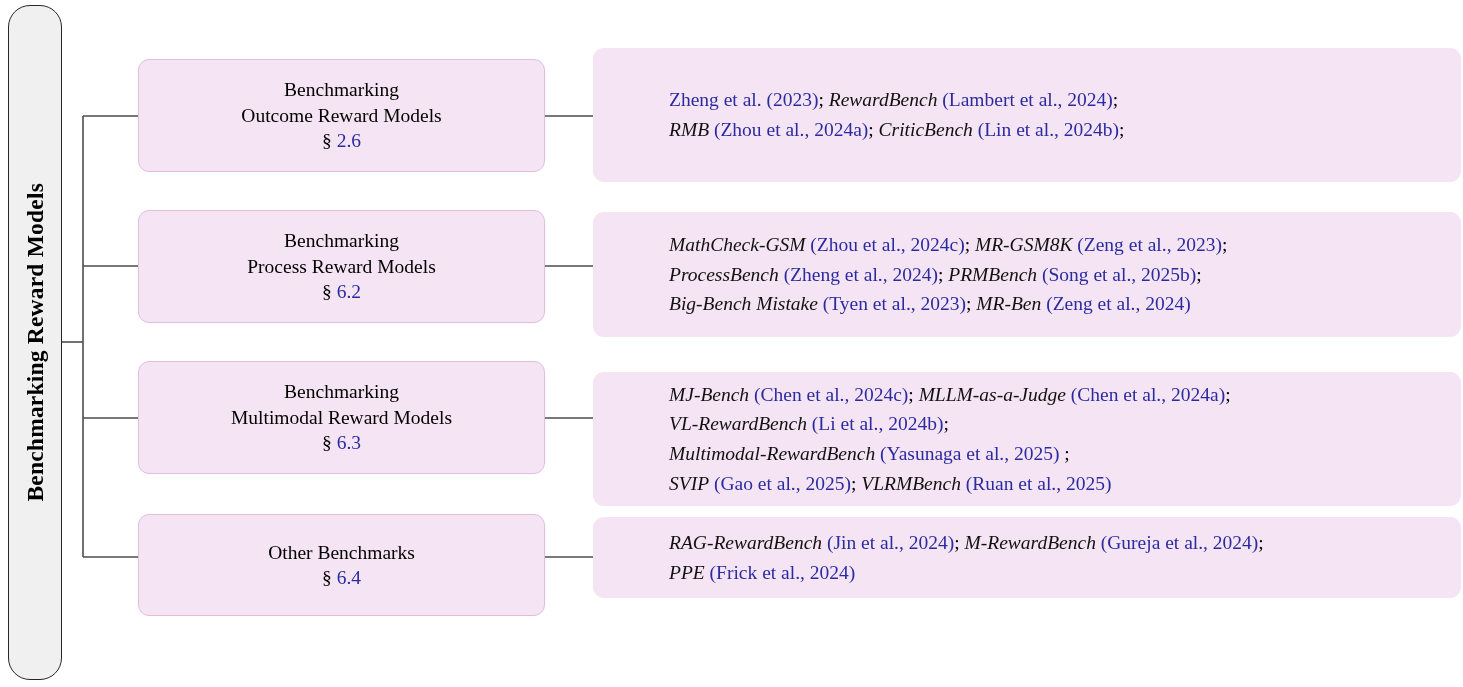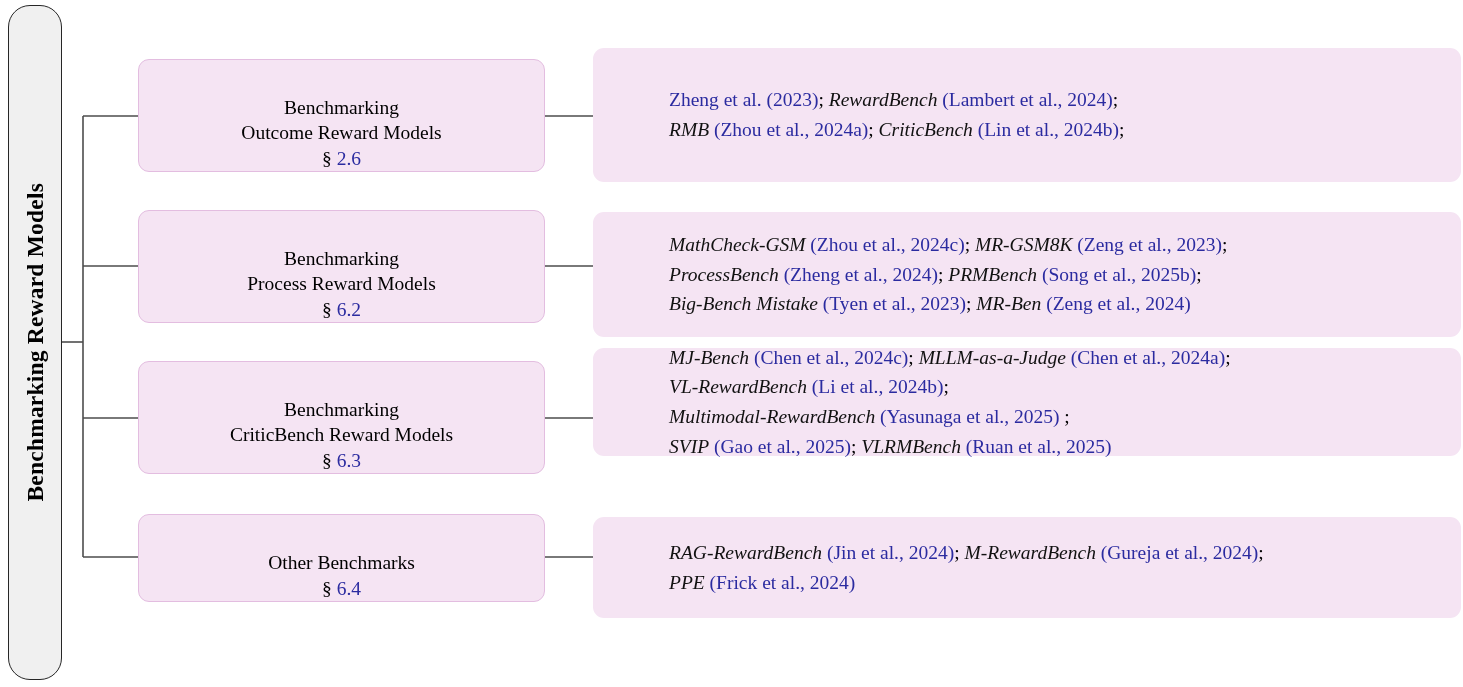--- a/index.html
+++ b/index.html
@@ -58,21 +58,21 @@
     position: absolute;
     left: 138px;
     width: 407px;
     box-sizing: border-box;
     background: #f5e4f3;
     border: 1.1px solid #e3bde0;
     border-radius: 11px;
     display: flex;
     flex-direction: column;
     align-items: center;
-    justify-content: flex-end;
+    justify-content: center;
     text-align: center;
     color: #000000;
     font-size: 19.5px;
     line-height: 1.30;
   }
   .cat-line { display: block; white-space: nowrap; }
   .sect { color: #000000; }
   .sect-num { color: #2b2ba0; }
 
   
@@ -131,42 +131,42 @@
   </div>
 
   <div class="cat-box" style="top:210px; height:113px;">
     <span class="cat-line">Benchmarking</span>
     <span class="cat-line">Process Reward Models</span>
     <span class="cat-line"><span class="sect">§</span> <span class="sect-num">6.2</span></span>
   </div>
 
   <div class="cat-box" style="top:361px; height:113px;">
     <span class="cat-line">Benchmarking</span>
-    <span class="cat-line">CriticBench Reward Models</span>
+    <span class="cat-line">Multimodal Reward Models</span>
     <span class="cat-line"><span class="sect">§</span> <span class="sect-num">6.3</span></span>
   </div>
 
-  <div class="cat-box" style="top:514px; height:88px;">
+  <div class="cat-box" style="top:514px; height:102px;">
     <span class="cat-line">Other Benchmarks</span>
     <span class="cat-line"><span class="sect">§</span> <span class="sect-num">6.4</span></span>
   </div>
 
   <div class="leaf-box" style="top:48px;  height:134px;">
       <div class="leaf-line"><span class="cite">Zheng et al. (2023)</span><span>; </span><span class="bench">RewardBench</span><span> </span><span class="cite">(Lambert et al., 2024)</span><span>;</span></div>
       <div class="leaf-line"><span class="bench">RMB</span><span> </span><span class="cite">(Zhou et al., 2024a)</span><span>; </span><span class="bench">CriticBench</span><span> </span><span class="cite">(Lin et al., 2024b)</span><span>;</span></div>
     </div>
   <div class="leaf-box" style="top:212px; height:125px;">
       <div class="leaf-line"><span class="bench">MathCheck-GSM</span><span> </span><span class="cite">(Zhou et al., 2024c)</span><span>; </span><span class="bench">MR-GSM8K</span><span> </span><span class="cite">(Zeng et al., 2023)</span><span>;</span></div>
       <div class="leaf-line"><span class="bench">ProcessBench</span><span> </span><span class="cite">(Zheng et al., 2024)</span><span>; </span><span class="bench">PRMBench</span><span> </span><span class="cite">(Song et al., 2025b)</span><span>;</span></div>
       <div class="leaf-line"><span class="bench">Big-Bench Mistake</span><span> </span><span class="cite">(Tyen et al., 2023)</span><span>; </span><span class="bench">MR-Ben</span><span> </span><span class="cite">(Zeng et al., 2024)</span></div>
     </div>
-  <div class="leaf-box" style="top:348px; height:108px;">
+  <div class="leaf-box" style="top:372px; height:134px;">
       <div class="leaf-line"><span class="bench">MJ-Bench</span><span> </span><span class="cite">(Chen et al., 2024c)</span><span>; </span><span class="bench">MLLM-as-a-Judge</span><span> </span><span class="cite">(Chen et al., 2024a)</span><span>;</span></div>
       <div class="leaf-line"><span class="bench">VL-RewardBench</span><span> </span><span class="cite">(Li et al., 2024b)</span><span>;</span></div>
       <div class="leaf-line"><span class="bench">Multimodal-RewardBench</span><span> </span><span class="cite">(Yasunaga et al., 2025)</span><span> ;</span></div>
       <div class="leaf-line"><span class="bench">SVIP</span><span> </span><span class="cite">(Gao et al., 2025)</span><span>; </span><span class="bench">VLRMBench</span><span> </span><span class="cite">(Ruan et al., 2025)</span></div>
     </div>
-  <div class="leaf-box" style="top:517px; height:101px;">
+  <div class="leaf-box" style="top:517px; height:81px;">
       <div class="leaf-line"><span class="bench">RAG-RewardBench</span><span> </span><span class="cite">(Jin et al., 2024)</span><span>; </span><span class="bench">M-RewardBench</span><span> </span><span class="cite">(Gureja et al., 2024)</span><span>;</span></div>
       <div class="leaf-line"><span class="bench">PPE</span><span> </span><span class="cite">(Frick et al., 2024)</span></div>
     </div>
 
 </div>
 
 </body></html>

